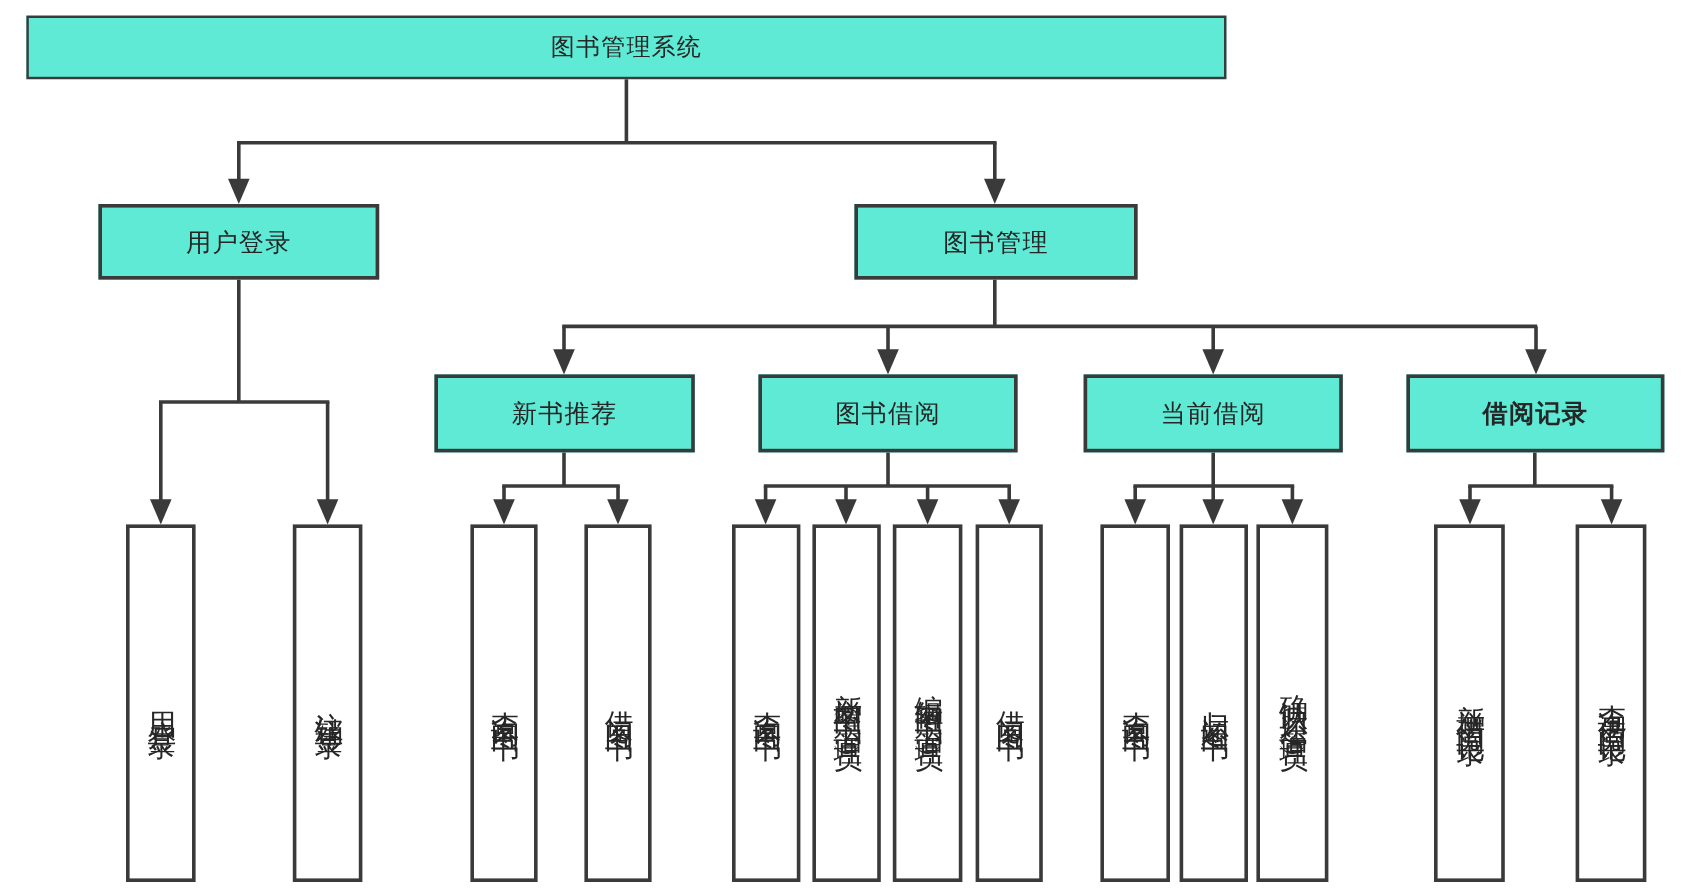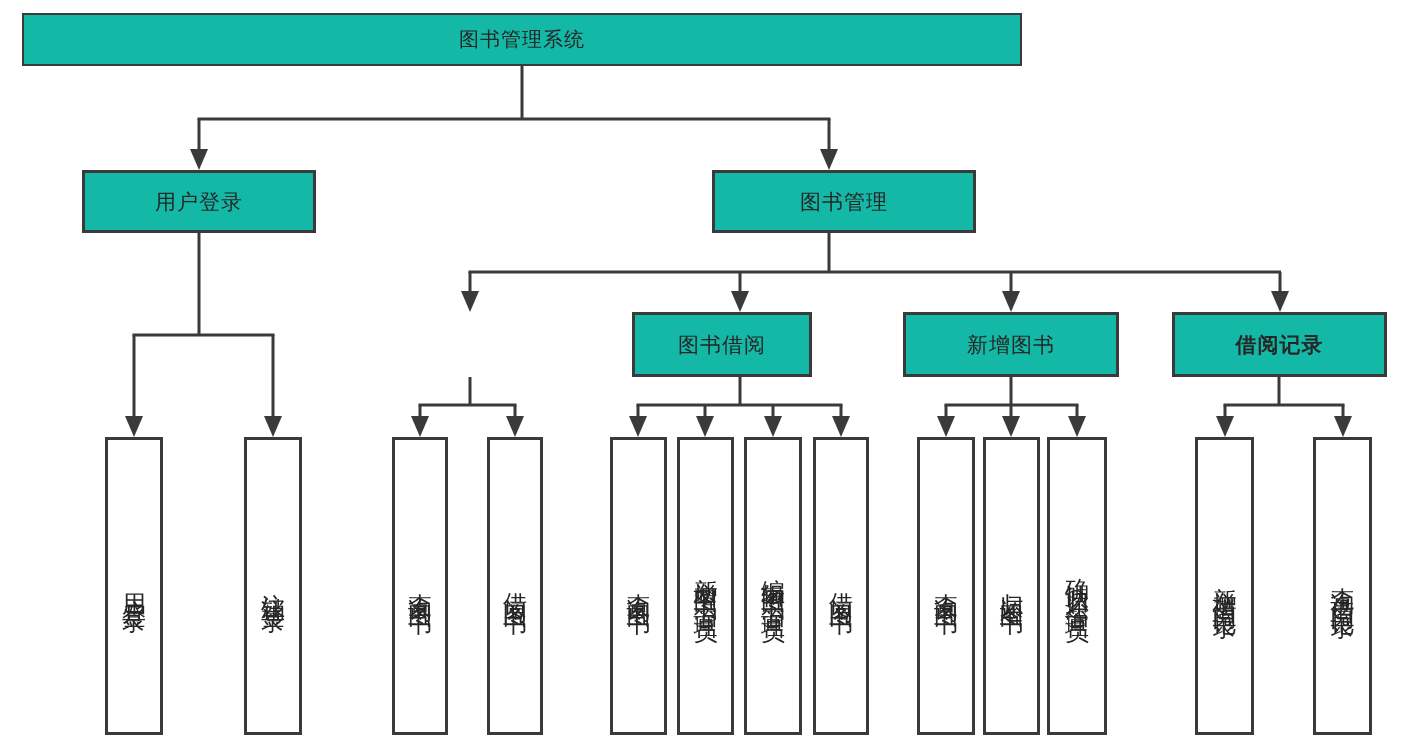--- a/index.html
+++ b/index.html
@@ -13,21 +13,21 @@
   }
   #wires {
     position: absolute;
     left: 0; top: 0;
     width: 1405px; height: 747px;
   }
   .box {
     position: absolute;
     box-sizing: border-box;
     border: 3px solid #3a3a3a;
-    background: #14b8a6;
+    background: #5eead4;
     display: flex;
     align-items: center;
     justify-content: center;
     color: #262626;
     font-size: 21px;
     letter-spacing: 1px;
     white-space: nowrap;
   }
   .box.root {
     border-width: 2px;
@@ -129,24 +129,25 @@
       <polygon points="1002,416 1020,416 1011,437"></polygon>
       <polygon points="1068,416 1086,416 1077,437"></polygon>
       <polygon points="1216,416 1234,416 1225,437"></polygon>
       <polygon points="1334,416 1352,416 1343,437"></polygon>
     </g>
   </svg>
 
   <div class="box root" style="left:22px; top:13px; width:1000px; height:53px;">图书管理系统</div>
 
   <div class="box" style="left:82px; top:170px; width:234px; height:63px;">用户登录</div>
-  <div class="box" style="left:712px; top:170px; width:264px; height:63px;">图书管理</div>
+  <div class="box" style="left:712px; top:170px; width:236px; height:63px;">图书管理</div>
 
-  <div class="box" style="left:632px; top:312px; width:180px; height:65px;">图书借阅</div>
-  <div class="box" style="left:903px; top:312px; width:216px; height:65px;">新增图书</div>
+  <div class="box" style="left:362px; top:312px; width:217px; height:65px;">新书推荐</div>
+  <div class="box" style="left:632px; top:312px; width:216px; height:65px;">图书借阅</div>
+  <div class="box" style="left:903px; top:312px; width:216px; height:65px;">当前借阅</div>
   <div class="box" style="left:1172px; top:312px; width:215px; height:65px;font-weight:bold;">借阅记录</div>
 
   <div class="vbox" style="left:105px; top:437px; width:58px; height:298px;">
     <span>用户登录</span>
   </div>
   <div class="vbox" style="left:244px; top:437px; width:58px; height:298px;">
     <span>注销登录</span>
   </div>
 
   <div class="vbox" style="left:392px; top:437px; width:56px; height:298px;">

